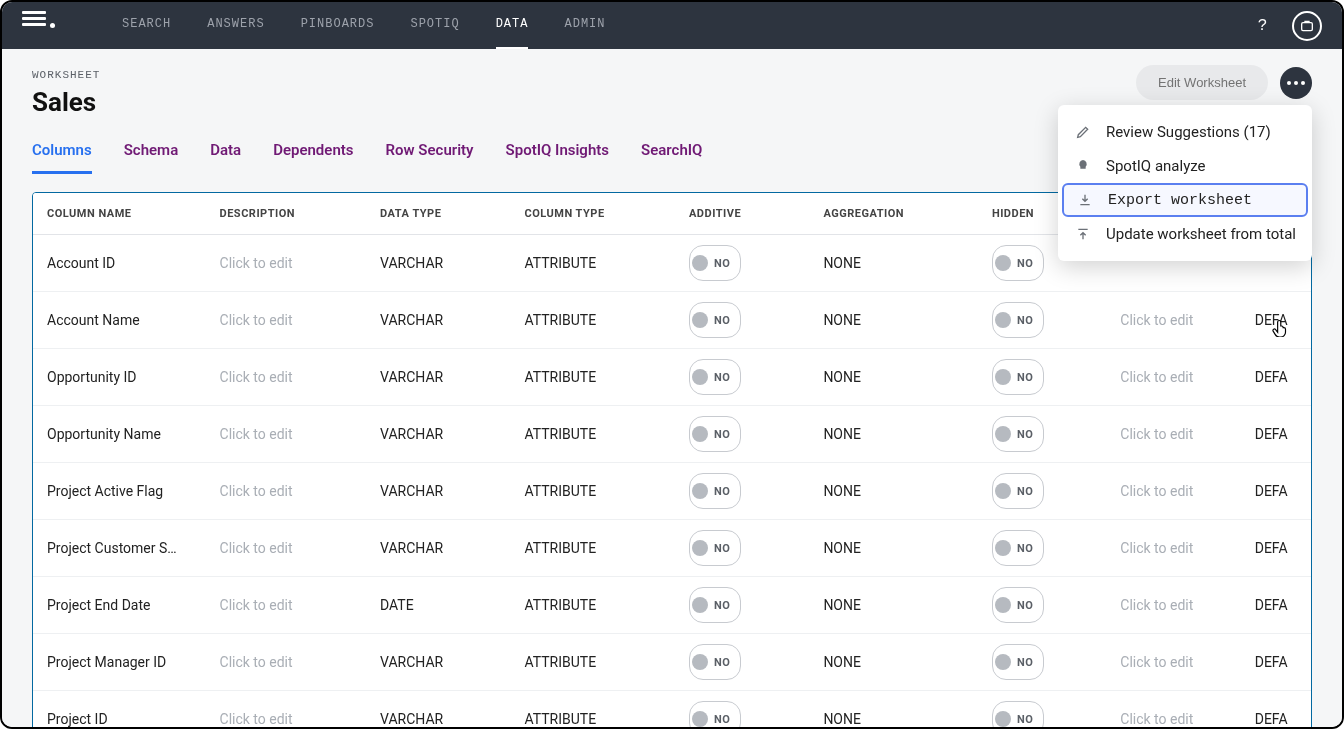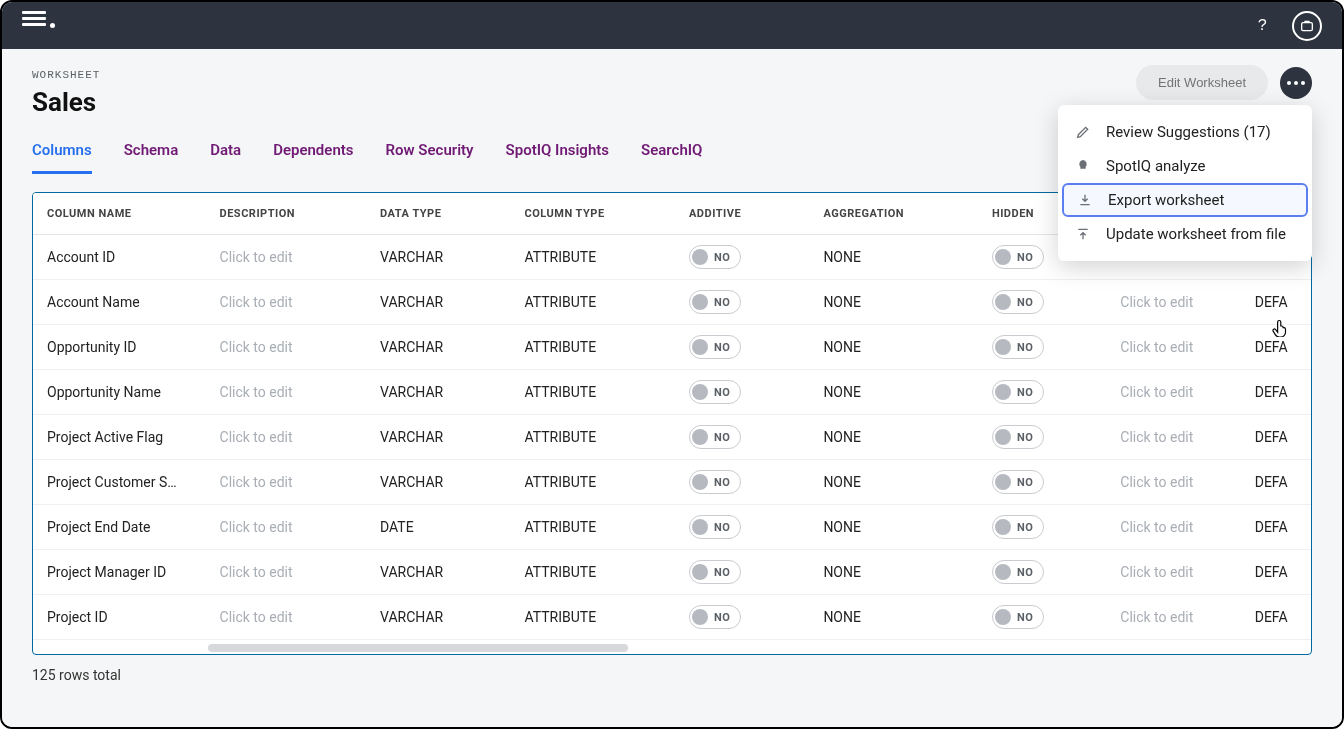--- a/index.html
+++ b/index.html
@@ -40,51 +40,59 @@
   .col-name { width: 172px; }
   .col-desc { width: 160px; }
   .col-type { width: 144px; }
   .col-ctype { width: 164px; }
   .col-add { width: 134px; }
   .col-agg { width: 168px; }
   .col-hidden { width: 128px; }
   .col-syn { width: 134px; }
   .col-extra { width: 70px; }
 
-  .toggle { display: inline-flex; align-items: center; border: 1px solid #c8cbd0; border-radius: 14px; height: 24px; padding: 2px 10px 2px 2px; gap: 6px; background:#fff;}
+  .toggle { display: inline-flex; align-items: center; border: 1px solid #c8cbd0; border-radius: 14px; height: 36px; padding: 2px 10px 2px 2px; gap: 6px; background:#fff;}
   .toggle-knob { width: 16px; height: 16px; background: #b6bac0; border-radius: 50%; }
   .toggle-label { font-size: 11px; font-weight: 700; color: #5a5f66; letter-spacing: 0.5px;}
 
   .scrollbar-hint { height: 10px; margin: 4px 0 0 0; position: relative; }
   .scrollbar-thumb { position: absolute; left: 175px; width: 420px; height: 8px; background: #d6d8dc; border-radius: 4px; }
 
   .footer { font-size: 14px; color: #333; margin-top: 12px; }
 
   .dropdown { position: absolute; top: 56px; right: 30px; width: 254px; background: #fff; border-radius: 6px; box-shadow: 0 6px 24px rgba(0,0,0,0.18); padding: 10px 0; z-index: 50; }
   .dropdown-item { display: flex; align-items: center; gap: 14px; padding: 8px 16px; font-size: 15px; color: #222; cursor: pointer; }
-  .dropdown-item.highlight { border: 2px solid #5b7ff0; border-radius: 6px; margin: 0 4px; padding: 6px 12px; background:#f6f8ff;}
+  .dropdown-item.highlight { border: 2px solid #5b7ff0; border-radius: 6px; margin: 0 4px; padding: 6px 12px; background:#f6f8ff;font-family:Liberation Mono, monospace;}
   .dd-icon { width: 18px; height: 18px; flex-shrink: 0; display:flex; align-items:center; justify-content:center; }
   .dd-icon svg { width: 16px; height: 16px; stroke: #6b7077; fill: none; stroke-width: 2; }
   .dd-icon.filled svg { fill:#6b7077; stroke:none;}
 
   .cursor-hand { position: absolute; top: 266px; right: 52px; z-index: 60; pointer-events:none;}
   .cursor-hand svg { width: 20px; height: 22px; }
 </style>
 </head>
 <body>
 
 <div class="topnav">
   <div class="logo">
     <div class="logo-bars">
         <div></div>
         <div></div>
         <div></div>
       </div>
     <div class="logo-dot"></div>
   </div>
+  <div class="nav-items" id="nav-items">
+      <div class="nav-item">SEARCH</div>
+      <div class="nav-item">ANSWERS</div>
+      <div class="nav-item">PINBOARDS</div>
+      <div class="nav-item">SPOTIQ</div>
+      <div class="nav-item active">DATA</div>
+      <div class="nav-item">ADMIN</div>
+    </div>
   <div class="nav-right">
     <div class="help-icon">?</div>
     <div class="avatar">
       <svg class="avatar-inner" viewBox="0 0 24 24" width="16" height="16">
           <rect x="4" y="7" width="16" height="12" rx="2" fill="none" stroke="#fff" stroke-width="2"></rect>
           <path d="M9 7V5h6v2" fill="none" stroke="#fff" stroke-width="2"></path>
         </svg>
     </div>
   </div>
 </div>
@@ -332,21 +340,21 @@
           </svg>
         </span>
         <span>Export worksheet</span>
       </div>
       <div class="dropdown-item">
         <span class="dd-icon">
           <svg viewBox="0 0 24 24">
             <path d="M12 20V10M8 14l4-4 4 4M5 5h14"></path>
           </svg>
         </span>
-        <span>Update worksheet from file</span>
+        <span>Update worksheet from total</span>
       </div>
     </div>
 
   <div class="cursor-hand">
     <svg viewBox="0 0 24 28">
         <path d="M9 22 V9 a2 2 0 0 1 4 0 v5 h1 a2 2 0 0 1 2 2 h1 a2 2 0 0 1 2 2 v4 a6 6 0 0 1 -6 6 h-2 a6 6 0 0 1 -5 -3 l-3 -5 a2 2 0 0 1 3 -2 z" fill="#fff" stroke="#000" stroke-width="1.5"></path>
       </svg>
   </div>
 
 </div>

